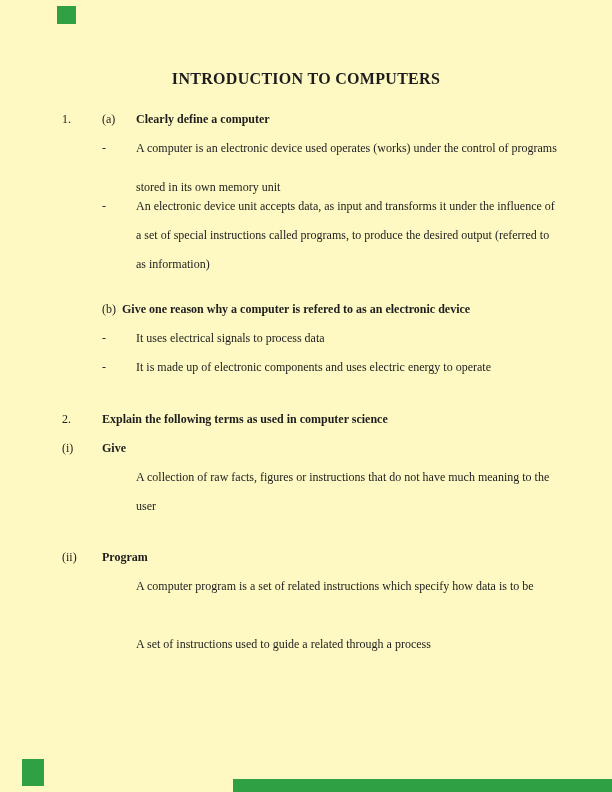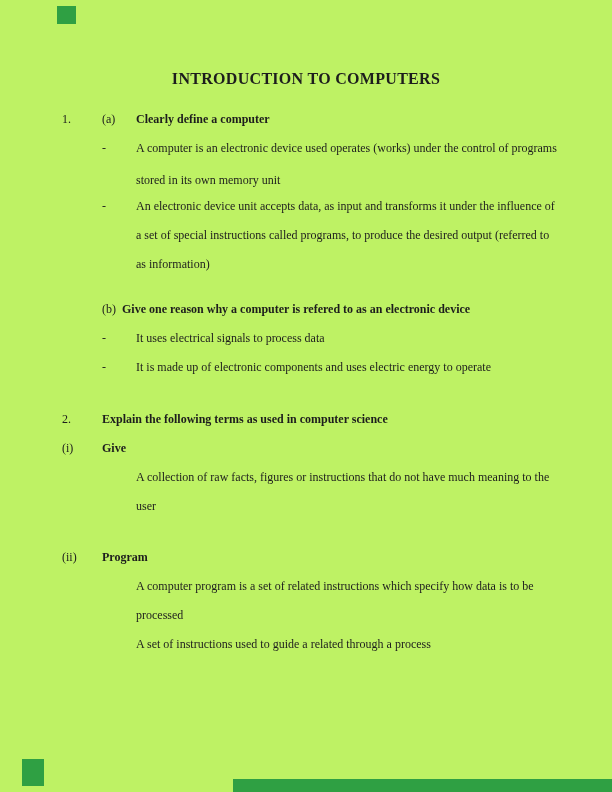--- a/index.html
+++ b/index.html
@@ -1,20 +1,20 @@
 <!DOCTYPE html>
 <html><head>
 <meta charset="utf-8">
 <style>
   html, body { margin: 0; padding: 0; background: #ffffff; }
   .page {
     position: relative;
     width: 612px;
     height: 792px;
-    background: #bef264;
+    background: #fef9c3;
     font-family: "Liberation Serif", "DejaVu Serif", serif;
     color: #1d1d1d;
     overflow: hidden;
   }
   .doc-title {
     position: absolute;
     top: 70px;
     left: 0;
     width: 612px;
     text-align: center;
@@ -58,21 +58,21 @@
   <div class="line" style="top:105px">
     <span class="c1">1.</span>
     <span class="c2">(a)</span>
     <span class="c3 b">Clearly define a computer</span>
   </div>
 
   <div class="line" style="top:134px">
     <span class="c2">-</span>
     <span class="c3">A computer is an electronic device used operates (works) under the control of programs</span>
   </div>
-  <div class="line" style="top:166px">
+  <div class="line" style="top:173px">
     <span class="c3">stored in its own memory unit</span>
   </div>
 
   <div class="line" style="top:192px">
     <span class="c2">-</span>
     <span class="c3">An electronic device unit accepts data, as input and transforms it under the influence of</span>
   </div>
   <div class="line" style="top:250px">
     <span class="c3">as information)</span>
   </div>
@@ -109,20 +109,17 @@
     <span class="c3">user</span>
   </div>
 
   <div class="line" style="top:572px">
     <span class="c3">A computer program is a set of related instructions which specify how data is to be</span>
   </div>
   <div class="line" style="top:543px">
     <span class="c1">(ii)</span>
     <span class="c2 b">Program</span>
   </div>
-  <div class="line" style="top:601px">
-    <span class="c3">processed</span>
-  </div>
   <div class="line" style="top:630px">
     <span class="c3">A set of instructions used to guide a related through a process</span>
   </div>
 
 </div>
 
 </body></html>

